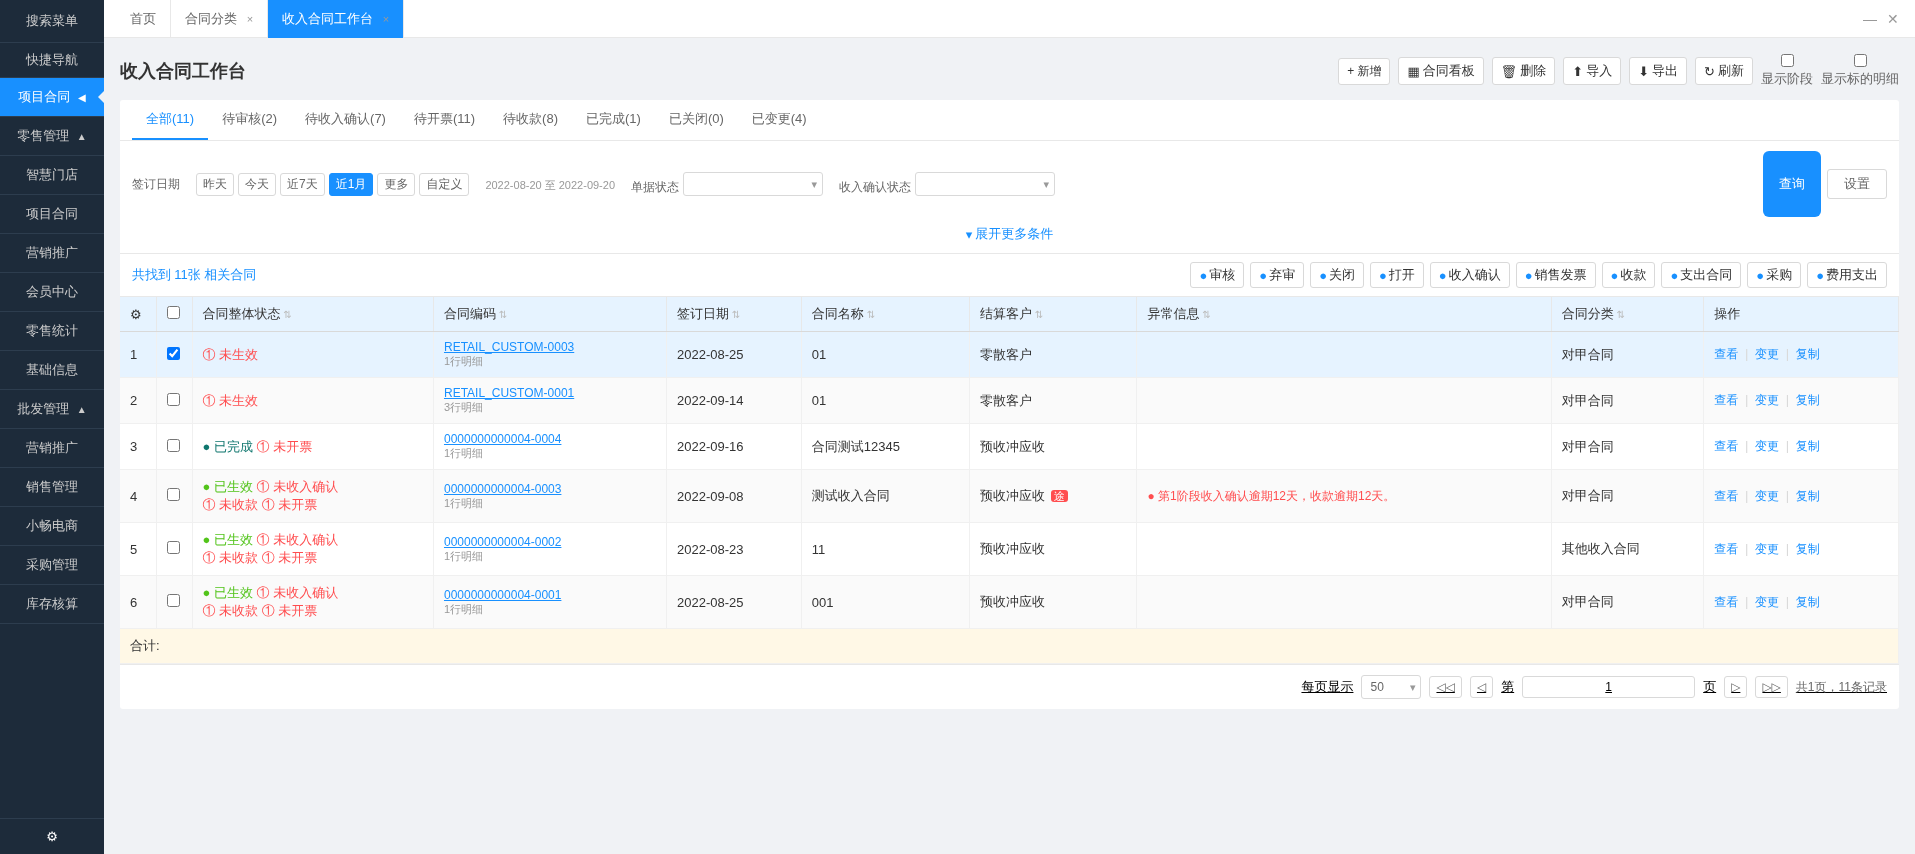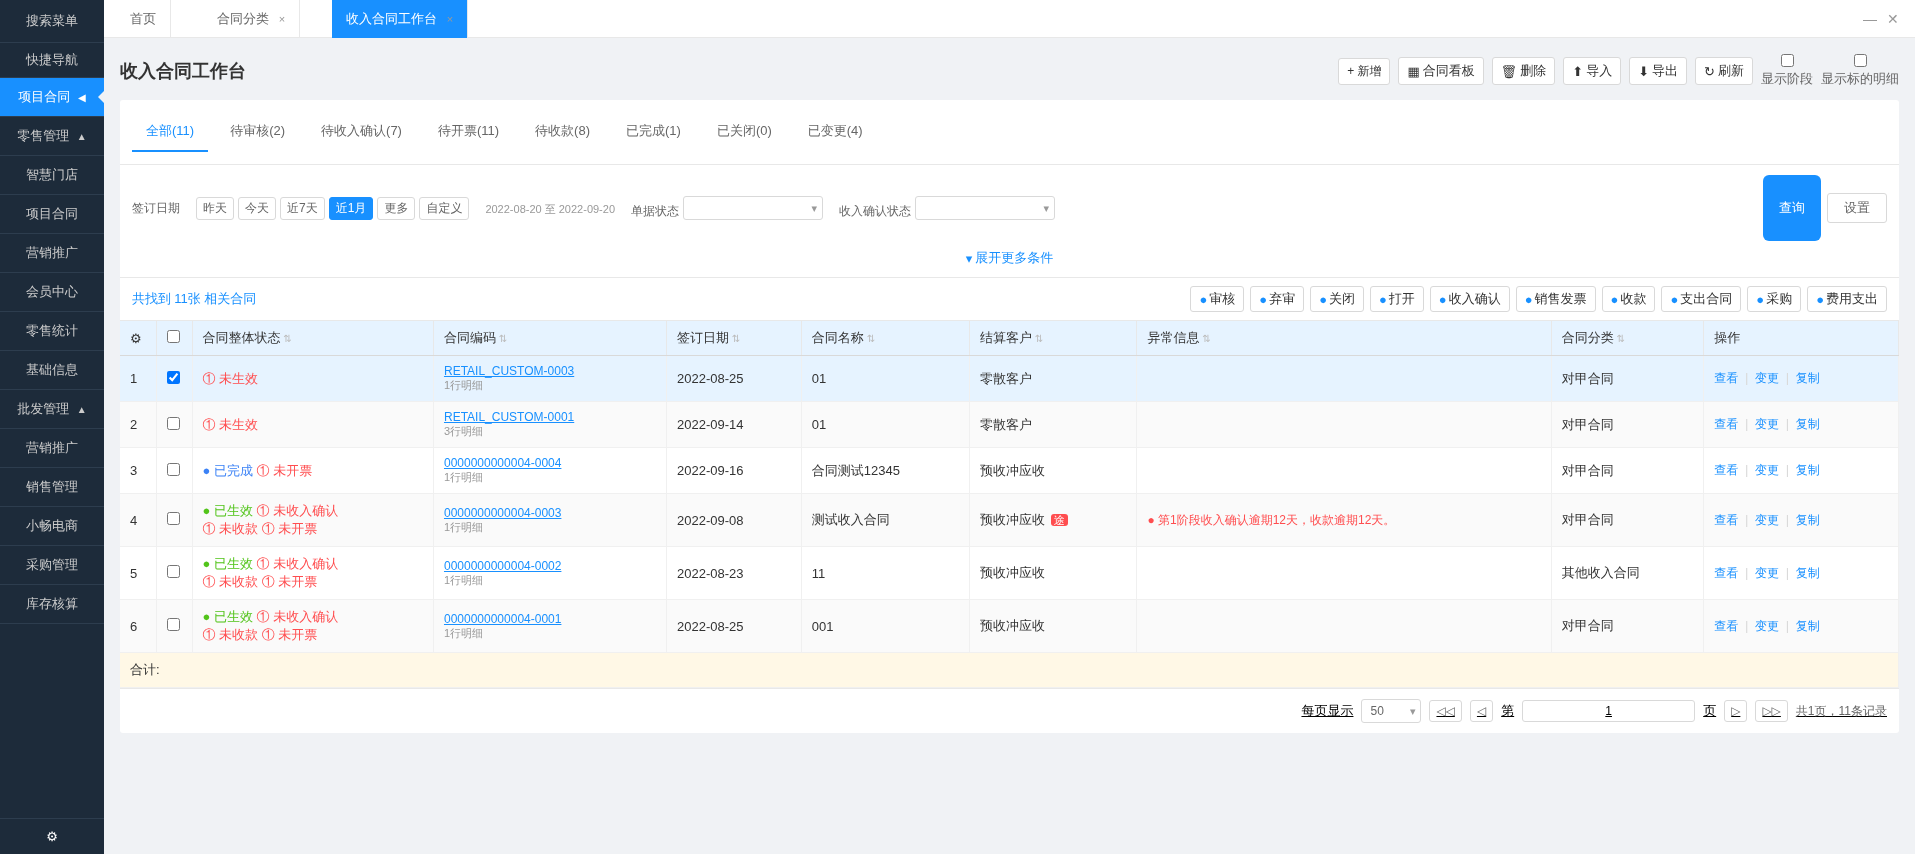--- a/index.html
+++ b/index.html
@@ -12,39 +12,39 @@
     .sidebar-item { padding: 10px 8px; text-align: center; font-size: 13px; color: #ccc; cursor: pointer; border-bottom: 1px solid #2d3d4e; position: relative; }
     .sidebar-item.active { background: #1890ff; color: #fff; }
     .sidebar-item.active::after { content: ''; position: absolute; right: 0; top: 50%; transform: translateY(-50%); border: 6px solid transparent; border-right-color: #f0f2f5; }
     .sidebar-item .arrow { font-size: 10px; margin-left: 4px; }
     .sidebar-bottom { margin-top: auto; padding: 10px; text-align: center; border-top: 1px solid #2d3d4e; }
     
     
     .main { flex: 1; display: flex; flex-direction: column; overflow: hidden; background: #f0f2f5; }
     
     
-    .top-tabs { background: #fff; border-bottom: 1px solid #e8e8e8; display: flex; align-items: center; padding: 0 12px; height: 38px; flex-shrink: 0; gap: 32px; }
+    .top-tabs { background: #fff; border-bottom: 1px solid #e8e8e8; display: flex; align-items: center; padding: 0 12px; height: 38px; flex-shrink: 0; }
     .top-tab { padding: 0 14px; height: 38px; line-height: 38px; cursor: pointer; color: #666; font-size: 13px; border-right: 1px solid #e8e8e8; }
     .top-tab.active { background: #1890ff; color: #fff; }
     .top-tab-close { margin-left: 6px; color: #999; font-size: 11px; }
     .window-controls { margin-left: auto; display: flex; gap: 8px; }
     .win-btn { width: 16px; height: 16px; cursor: pointer; color: #999; font-size: 14px; }
     
     
     .content { flex: 1; overflow: auto; padding: 16px; }
     
     
     .page-header { display: flex; align-items: center; justify-content: space-between; margin-bottom: 12px; }
     .page-title { font-size: 18px; font-weight: bold; color: #333; }
     .header-actions { display: flex; gap: 8px; align-items: center; }
     .action-btn { display: flex; align-items: center; gap: 3px; padding: 4px 8px; border: 1px solid #d9d9d9; background: #fff; border-radius: 3px; cursor: pointer; color: #333; font-size: 12px; }
     .checkbox-label { display: flex; align-items: center; gap: 3px; font-size: 12px; color: #666; flex-direction: column; }
     
     
-    .tab-filter { background: #fff; padding: 12px 12px; border-radius: 3px 3px 0 0; border-bottom: 1px solid #e8e8e8; display: flex; gap: 8px; }
+    .tab-filter { background: #fff; padding: 0 12px; border-radius: 3px 3px 0 0; border-bottom: 1px solid #e8e8e8; display: flex; gap: 0; }
     .filter-tab { padding: 10px 14px; cursor: pointer; color: #666; font-size: 13px; border-bottom: 2px solid transparent; }
     .filter-tab.active { color: #1890ff; border-bottom: 2px solid #1890ff; font-weight: 500; }
     
     
     .filter-bar { background: #fff; padding: 10px 12px; border-bottom: 1px solid #e8e8e8; }
     .filter-row { display: flex; align-items: center; gap: 16px; margin-bottom: 8px; }
     .filter-label { color: #666; font-size: 12px; }
     .date-options { display: flex; gap: 4px; align-items: center; }
     .date-btn { padding: 2px 6px; border: 1px solid #d9d9d9; border-radius: 3px; cursor: pointer; font-size: 12px; color: #666; background: #fff; }
     .date-btn.active { background: #1890ff; color: #fff; border-color: #1890ff; }
@@ -69,21 +69,21 @@
     table { width: 100%; border-collapse: collapse; font-size: 12px; }
     thead tr { background: #e6f3ff; }
     th { padding: 8px 10px; text-align: left; color: #333; font-weight: 500; border-right: 1px solid #e8e8e8; border-bottom: 1px solid #d9d9d9; white-space: nowrap; }
     td { padding: 8px 10px; color: #333; border-right: 1px solid #f0f0f0; border-bottom: 1px solid #f0f0f0; vertical-align: middle; }
     tr:nth-child(even) { background: #fafafa; }
     tr.selected { background: #e6f3ff !important; }
     .link-text { color: #1890ff; text-decoration: underline; cursor: pointer; font-size: 12px; }
     .sub-text { color: #999; font-size: 11px; }
     .status-red { color: #ff4d4f; }
     .status-green { color: #52c41a; }
-    .status-gray { color: #3b82f6; }
+    .status-gray { color: #0f766e; }
     .op-link { color: #1890ff; cursor: pointer; font-size: 12px; }
     .op-sep { color: #d9d9d9; margin: 0 3px; }
     .error-msg { color: #ff4d4f; font-size: 12px; }
     .th-sort { cursor: pointer; }
     .th-sort::after { content: ' ⇅'; font-size: 10px; color: #bbb; }
     .summary-row { background: #fff8e6 !important; font-weight: 500; }
     
     
     .pagination { display: flex; align-items: center; justify-content: flex-end; padding: 10px 12px; border-top: 1px solid #e8e8e8; gap: 8px; text-decoration: underline; }
     .page-btn { border: 1px solid #d9d9d9; background: #fff; border-radius: 3px; padding: 3px 6px; cursor: pointer; color: #666; font-size: 12px; }

